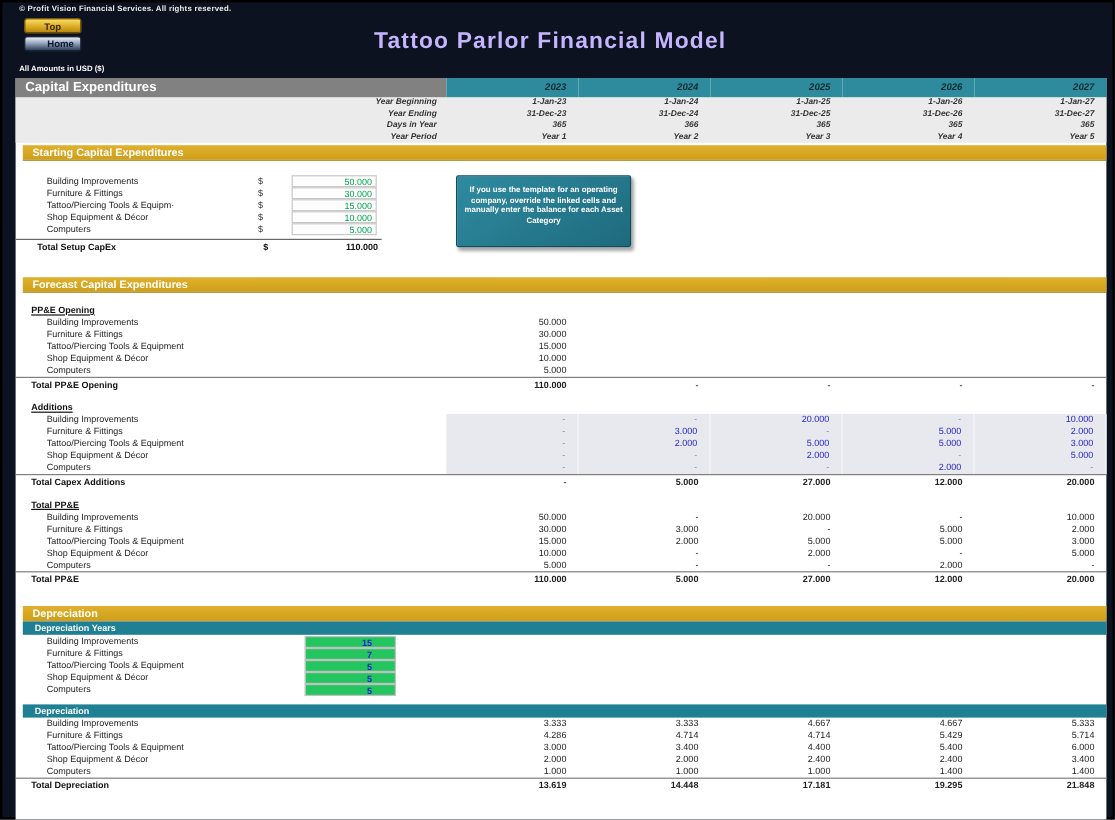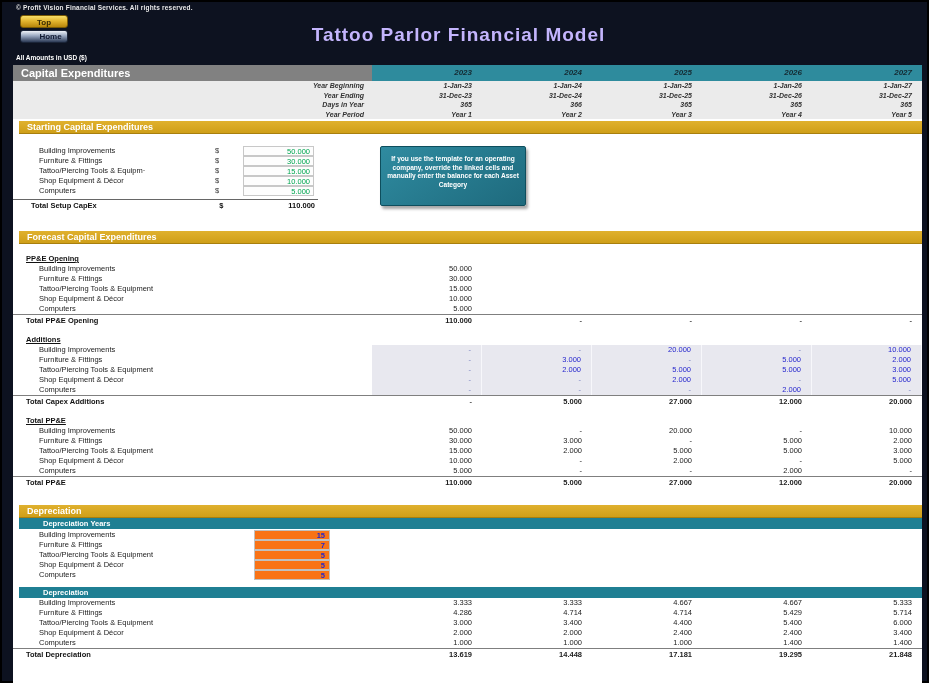--- a/index.html
+++ b/index.html
@@ -34,21 +34,21 @@
   .info-row { display:grid; grid-template-columns:359px repeat(5,110px); height:9.5px; }
   .info-label { font-size:7px; font-weight:bold; font-style:italic; color:#333; text-align:right; padding-right:8px; line-height:9.5px; }
   .info-val { font-size:7px; font-weight:bold; font-style:italic; color:#333; text-align:right; padding-right:10px; line-height:9.5px; }
 
   
   .gold-bar { height:13px; margin:16px 0 0 6px; background:linear-gradient(#e0b12e,#cf9f18); border-bottom:1px solid #a87f0e;
     color:#fff; font-weight:bold; font-size:9px; line-height:13px; padding-left:8px; }
   .gold-1 { margin-top:2px; }
   .gold-2 { margin-top:21px; }
   .gold-3 { margin-top:18px; }
-  .teal-bar { height:11px; margin-left:6px; background:#1f7f93; color:#fff; font-weight:bold; font-size:7.5px; line-height:11px; padding-left:24px; }
+  .teal-bar { height:11px; margin-left:6px; background:#1f7f93; color:#fff; font-weight:bold; font-size:7.5px; line-height:11px; padding-left:10px; }
   .teal-2 { margin-top:7px; }
 
   
   .start-block { margin-top:12px; position:relative; }
   .srow { display:flex; height:10px; line-height:10px; padding-left:26px; font-size:7.5px; color:#222; }
   .srow .slabel { width:176px; }
   .srow .scur { width:28px; color:#333; }
   .srow .scell { width:71px; text-align:right; padding-right:3px;
     background:#fdfdfd; border:1px solid #c8c8c8; color:#00a550; }
   .srow-total { display:flex; height:11px; line-height:11px; padding-left:18px; font-size:7.5px; font-weight:bold; color:#111;
@@ -71,21 +71,21 @@
   .frow.total { height:11px; line-height:11px; font-weight:bold; color:#111; border-top:1px solid #7f7f7f; }
   .frow.total .flabel { padding-left:13px; }
   .input-cells .fcell { background:#e8e8ef; border-right:1px solid #f7f7fb; color:#2525cd; }
   .dash { color:#9b9b9b; }
   .input-cells .dash { color:#7d86c2; }
   .frow.total .dash { color:#555; }
 
   
   .dyrow { display:flex; height:10px; line-height:10px; padding-left:26px; font-size:7.5px; color:#222; margin-top:0; }
   .dyrow .dylabel { width:215px; }
-  .dyrow .dycell { width:76px; text-align:right; padding-right:4px; background:#f97316; border:1px solid #c0c0c0;
+  .dyrow .dycell { width:76px; text-align:right; padding-right:19px; background:#22c55e; border:1px solid #c0c0c0;
     color:#2525cd; font-weight:bold; }
   .dep-years-block { margin-top:1px; }
 </style>
 </head>
 <body>
 
 <div class="page">
 
   <div class="copyright">© Profit Vision Financial Services. All rights reserved.</div>
   <div class="btn btn-top">Top</div>

